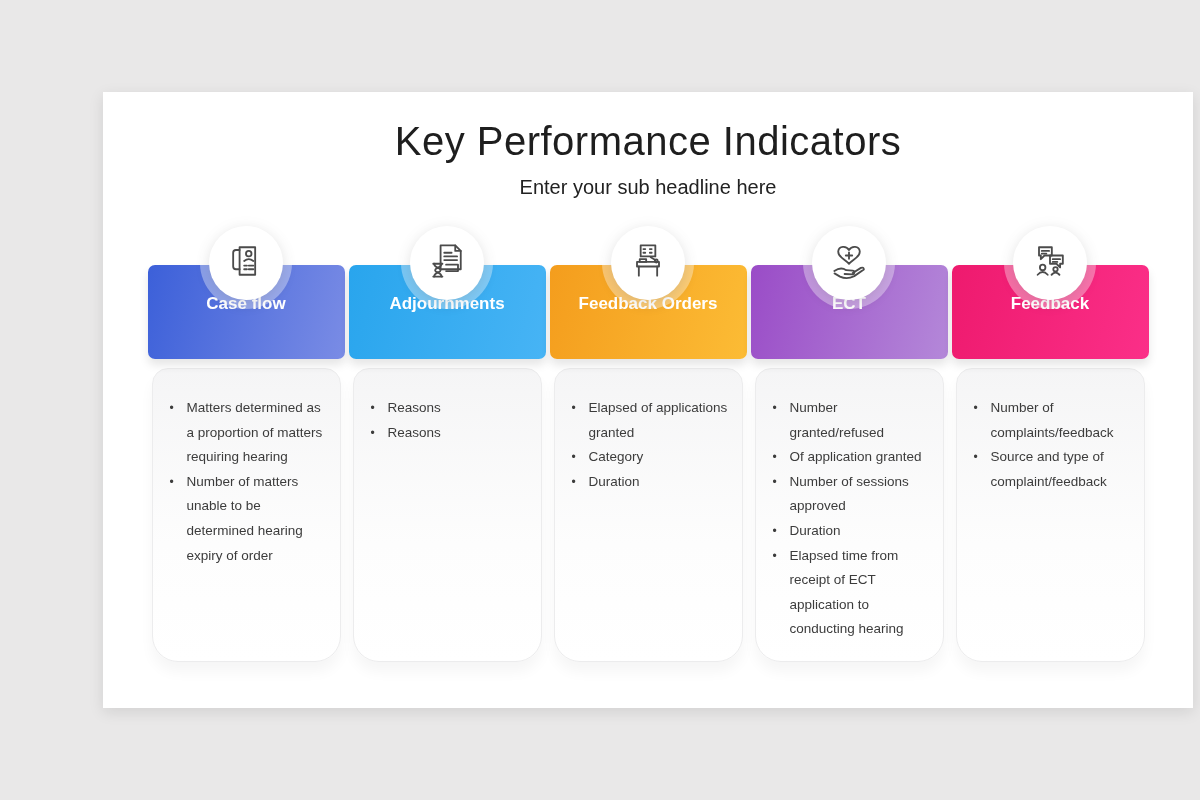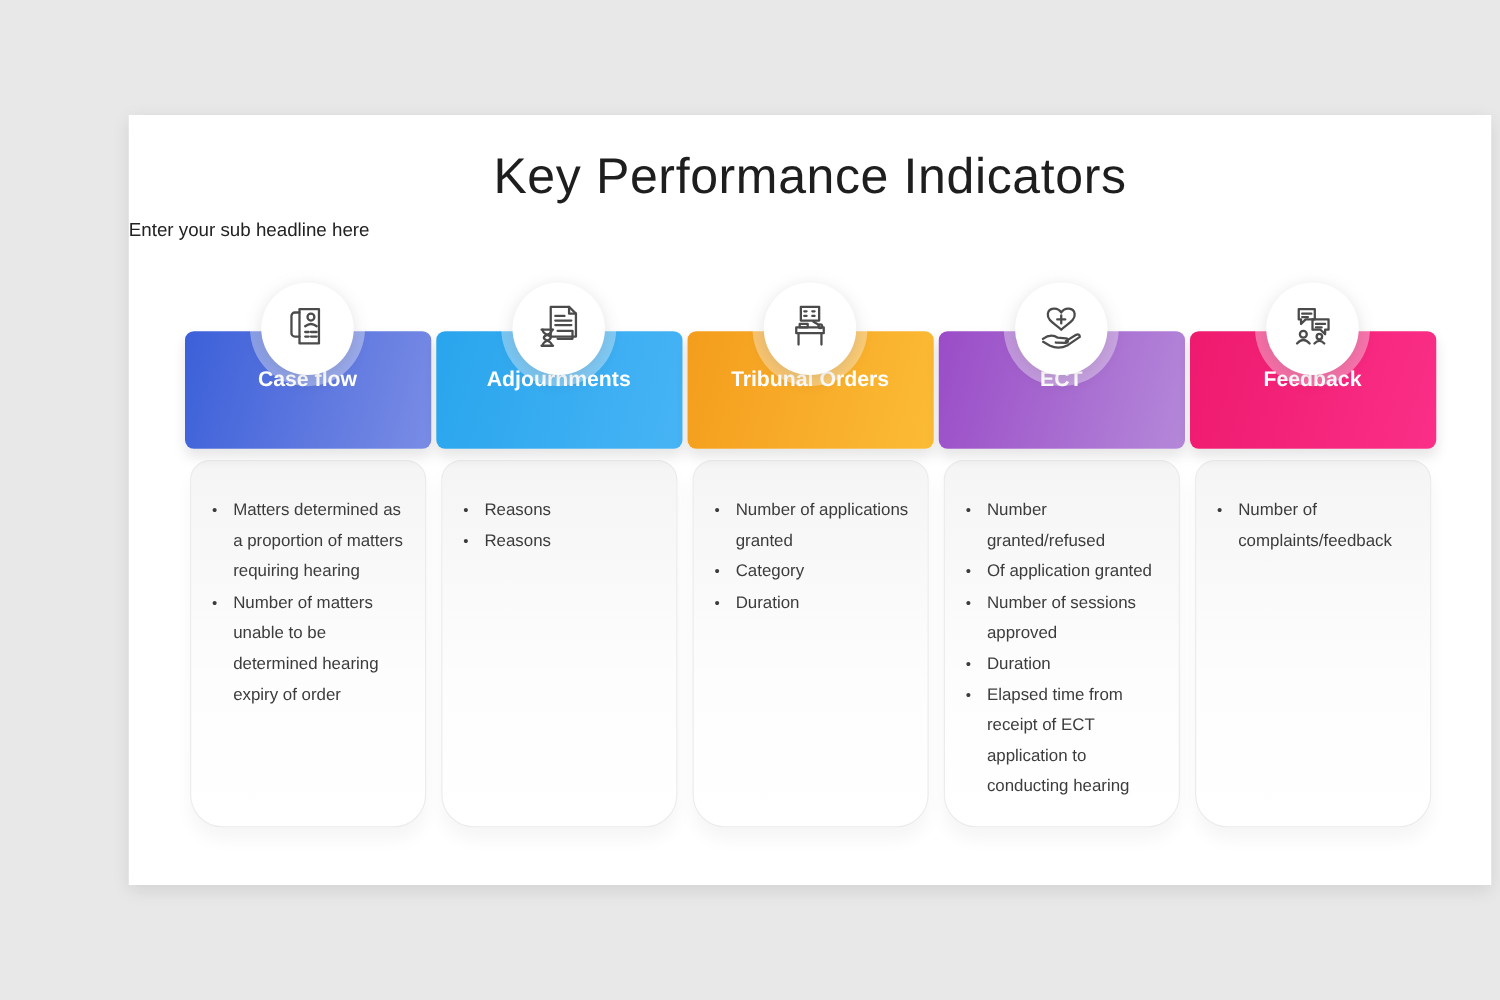--- a/index.html
+++ b/index.html
@@ -15,22 +15,22 @@
     background:#ffffff;
     box-shadow:0 4px 14px rgba(0,0,0,0.10);
     margin-left:48px;
   }
   .title{
     text-align:center;margin-top:27px;
     font-size:40px;color:#1e1e1e;font-weight:400;
     letter-spacing:0.5px;
   }
   .subtitle{
-    margin-top:12px;
-    font-size:15px;color:#222;
+    text-align:center;margin-top:12px;
+    font-size:20px;color:#222;
   }
   .cards{
     position:absolute;left:0;top:134px;width:100%;
     display:flex;justify-content:center;gap:4px;
   }
   .card{width:197px;position:relative;}
   .icon-circle{
     width:74px;height:74px;border-radius:50%;
     background:#ffffff;
     margin:0 auto;position:relative;z-index:2;
@@ -136,25 +136,25 @@
             <path d="M19 11 h2 M26 11 h2 M19 15 h2 M26 15 h2"></path>
             <path d="M27 20 l5 3"></path>
             <circle cx="33" cy="24" r="1.6"></circle>
             <path d="M12 25 h24 v5 h-24 z"></path>
             <path d="M14 30 v10 M34 30 v10"></path>
             <path d="M15 22 h7 v3 h-7 z"></path>
           </svg>
         </span>
       </div>
       <div class="card-header" style="background: linear-gradient(105deg, rgb(244, 157, 29), rgb(252, 188, 53));">
-        <div class="card-title">Tribunal Orders</div>
-      </div>
-      <div class="card-body">
-        <ul class="kpi-list">
-            <li>Number of applications granted</li>
+        <div class="card-title">Feedback Orders</div>
+      </div>
+      <div class="card-body">
+        <ul class="kpi-list">
+            <li>Elapsed of applications granted</li>
             <li>Category</li>
             <li>Duration</li>
           </ul>
       </div>
     </div>
 
     <div class="card">
       <div class="icon-circle">
         <span>
           <svg viewBox="0 0 48 48" class="ic">
@@ -193,18 +193,19 @@
             <path d="M25.7 39 q4.3 -4.6 8.6 0"></path>
           </svg>
         </span>
       </div>
       <div class="card-header" style="background: linear-gradient(105deg, rgb(238, 26, 110), rgb(251, 47, 136));">
         <div class="card-title">Feedback</div>
       </div>
       <div class="card-body">
         <ul class="kpi-list">
             <li>Number of complaints/feedback</li>
+            <li>Source and type of complaint/feedback</li>
           </ul>
       </div>
     </div>
 
   </div>
 </div>
 
 </body></html>

